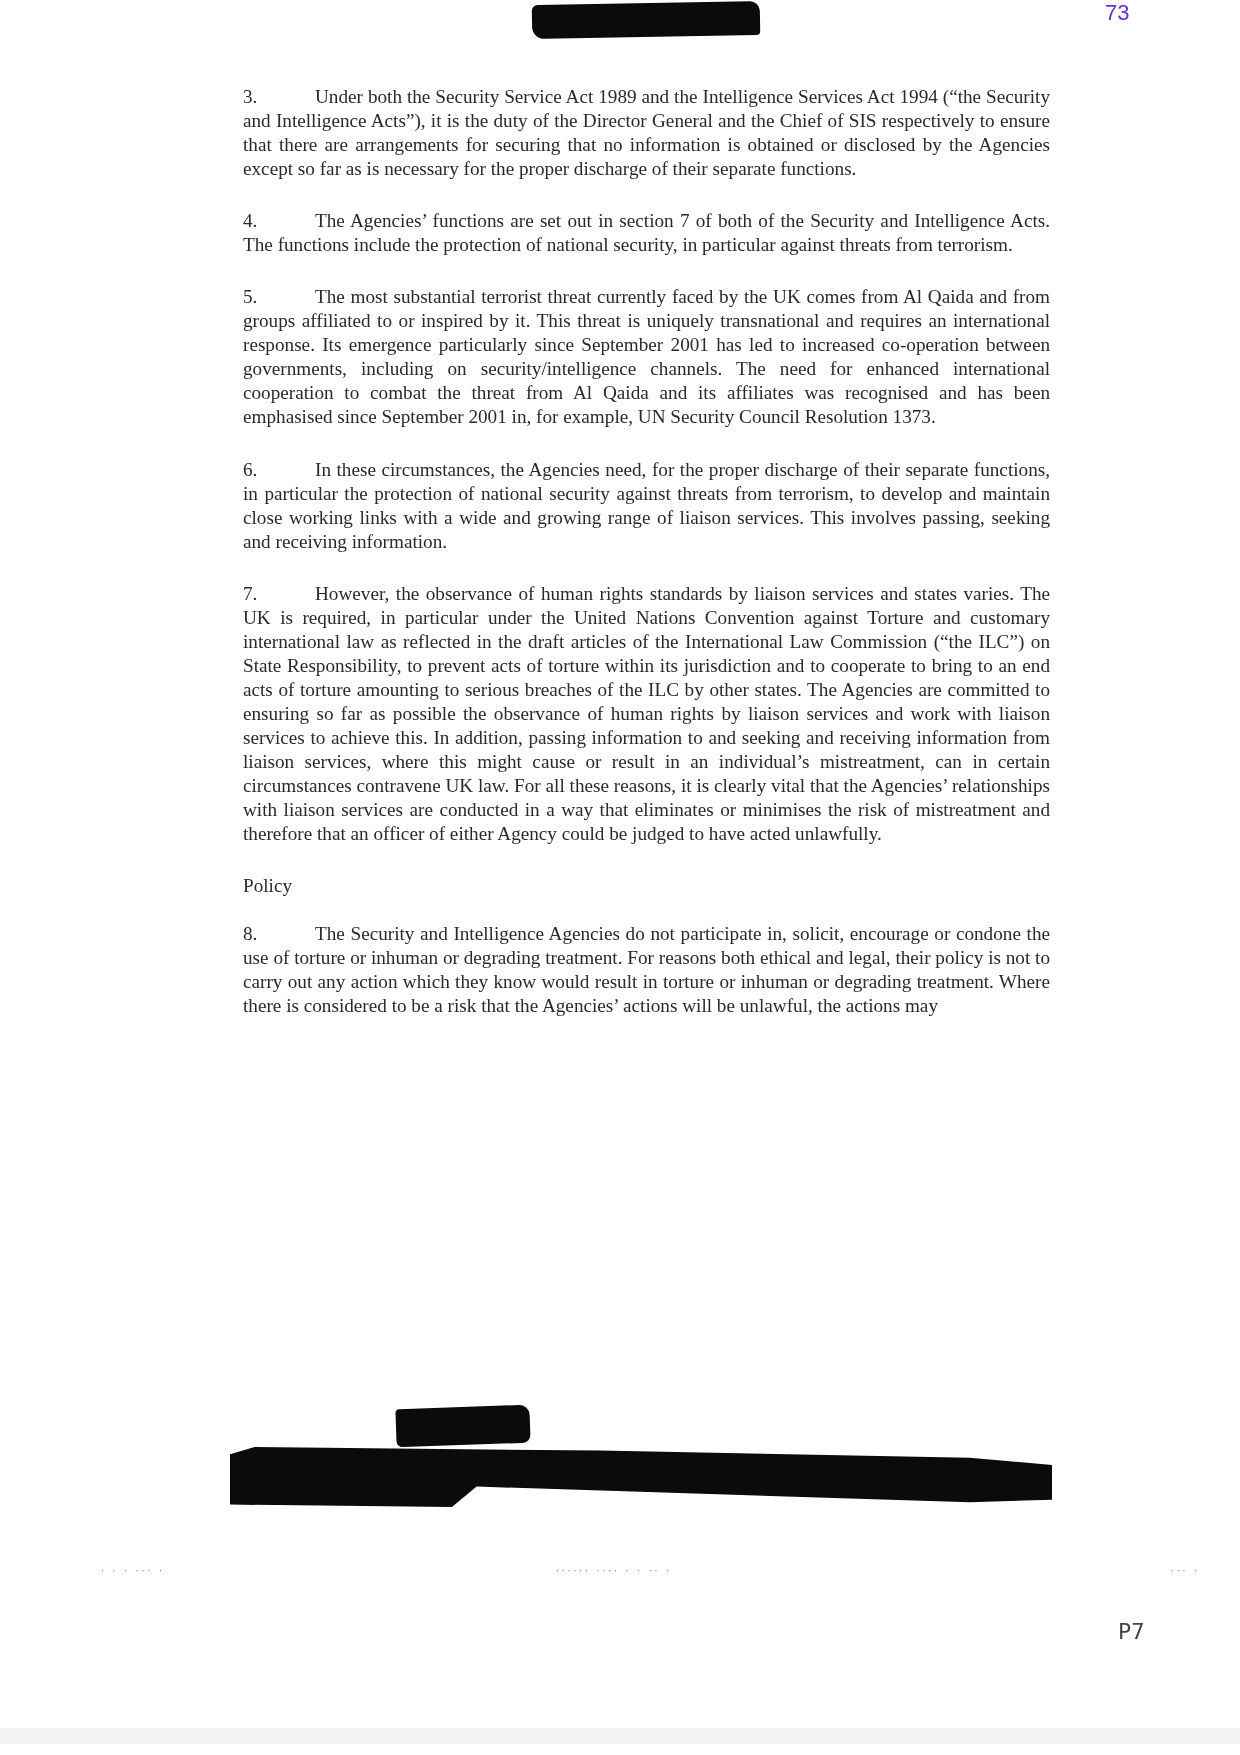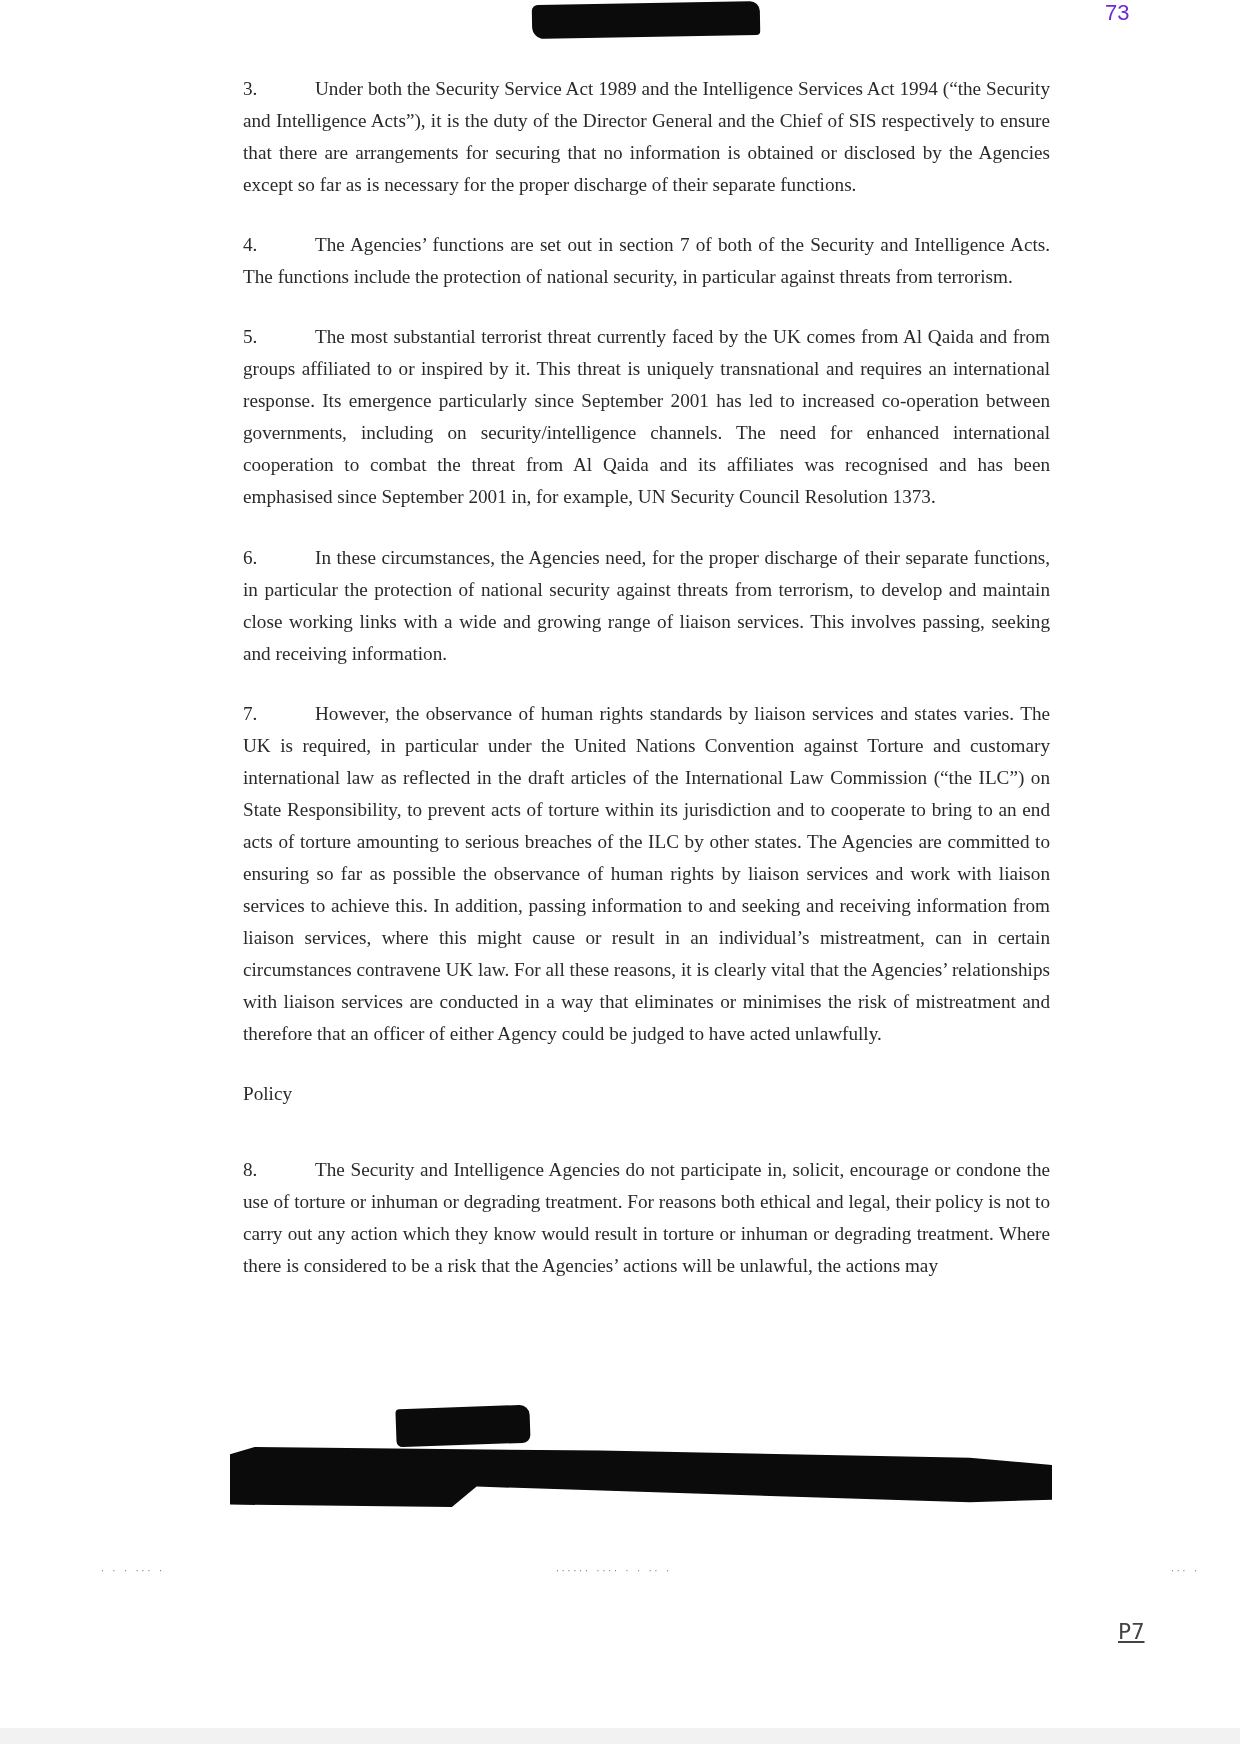--- a/index.html
+++ b/index.html
@@ -5,26 +5,26 @@
     html, body { margin: 0; padding: 0; }
     body {
       width: 1240px; height: 1755px; background: #ffffff; position: relative; overflow: hidden;
       font-family: "Liberation Serif", "DejaVu Serif", serif; color: #2a2a2a;
     }
     .redact { position: absolute; background: #0b0b0b; }
     .redact-top { left: 532px; top: 3px; width: 228px; height: 34px; border-radius: 6px 10px 4px 12px; transform: rotate(-1deg); }
     .redact-mid { left: 396px; top: 1407px; width: 134px; height: 38px; border-radius: 4px 10px 8px 6px; transform: rotate(-2deg); }
     .redact-wide { left: 230px; top: 1447px; width: 822px; height: 60px; clip-path: polygon(3% 0, 45% 6%, 90% 18%, 100% 30%, 100% 88%, 90% 92%, 30% 66%, 27% 100%, 0 96%, 0 12%); }
     .page-corner { position: absolute; left: 1105px; top: 0px; font-size: 22px; color: #6d28d9; font-family: "Liberation Sans", sans-serif; }
-    .body { position: absolute; left: 243px; top: 73px; width: 807px; font-size: 19.2px; line-height: 32px; }
+    .body { position: absolute; left: 243px; top: 85px; width: 807px; font-size: 19.2px; line-height: 24px; }
     .para { margin: 0 0 28.2px 0; text-align: justify; }
     .num { display: inline-block; width: 72px; }
-    .heading { margin: 0 0 44px 0; }
+    .heading { margin: 0 0 24px 0; }
     .marks { position: absolute; font-size: 8px; color: #777; font-family: "Liberation Mono", monospace; letter-spacing: 1px; }
-    .page-label { position: absolute; left: 1118px; top: 1619px; font-size: 22px; color: #444; font-family: "DejaVu Sans Mono", monospace; text-decoration: underline; }
+    .page-label { position: absolute; left: 1118px; top: 1619px; font-size: 22px; color: #444; font-family: "DejaVu Sans Mono", monospace; }
     .scanband { position: absolute; left: 0; top: 1728px; width: 1240px; height: 16px; background: #ececec; opacity: 0.7; }
   </style>
 </head>
 <body>
 
 <div class="redact redact-top"></div>
 <div class="page-corner">73</div>
 
 <div class="body">
   <p class="para"><span class="num">3.</span><span>Under both the Security Service Act 1989 and the Intelligence Services Act 1994 (“the Security and Intelligence Acts”), it is the duty of the Director General and the Chief of SIS respectively to ensure that there are arrangements for securing that no information is obtained or disclosed by the Agencies except so far as is necessary for the proper discharge of their separate functions.</span></p>

